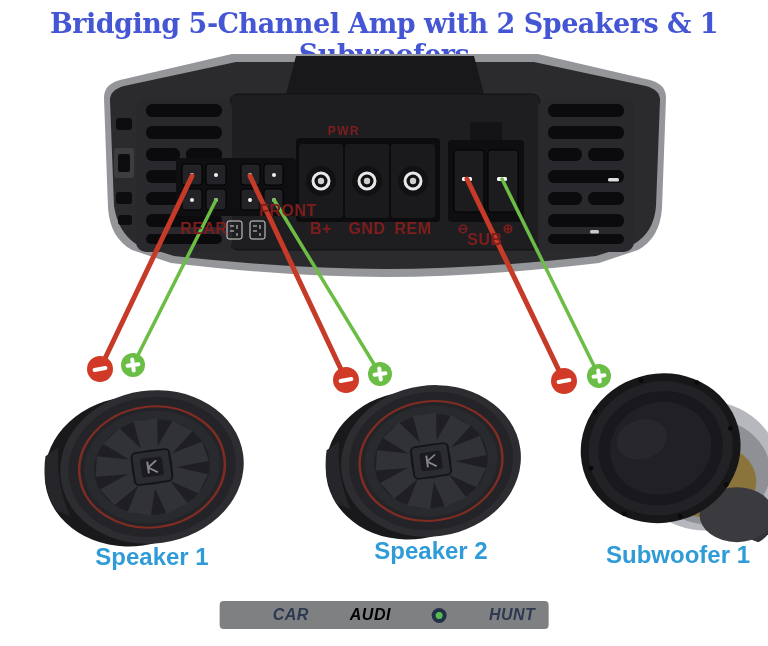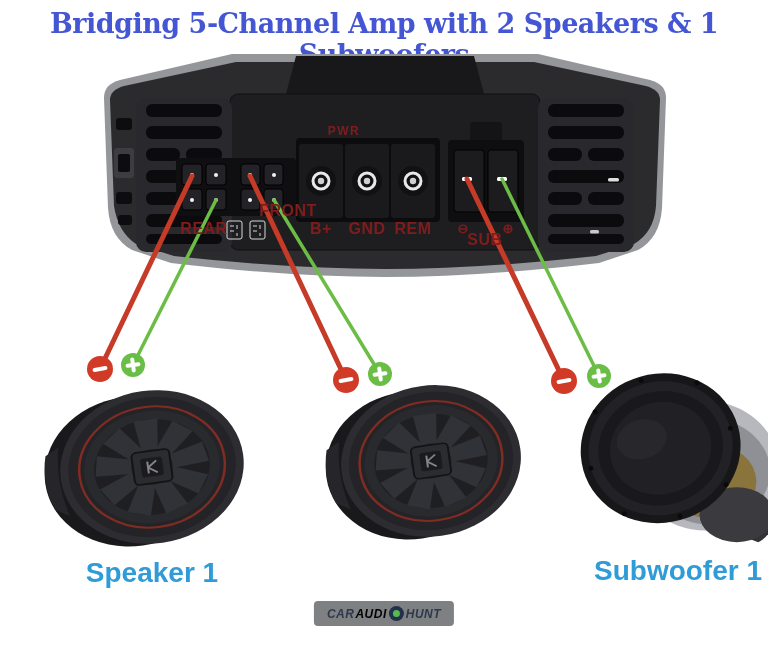--- a/index.html
+++ b/index.html
@@ -7,25 +7,25 @@
          font-family:"Liberation Sans",sans-serif;}
   #scene{position:absolute;left:0;top:0;}
   .title{position:absolute;left:0;top:8px;width:768px;text-align:center;
          font-family:"DejaVu Serif",serif;font-weight:bold;font-size:27px;
          letter-spacing:-0.5px;color:#4456d4;}
   .amp-lbl{position:absolute;transform:translate(-50%,-50%);color:#7f1d1d;
            font-weight:bold;white-space:nowrap;}
   .lbl-10{font-size:16px;letter-spacing:0.5px;}
   .lbl-12{font-size:12px;letter-spacing:1.5px;}
   .dev-lbl{position:absolute;transform:translate(-50%,-50%);color:#2f9bd7;
-           font-weight:800;font-size:28px;white-space:nowrap;margin-top:16px;}
+           font-weight:800;font-size:24px;white-space:nowrap;}
   .logo{position:absolute;left:50%;top:601px;transform:translateX(-50%);
         background:#7f8082;border-radius:4px;padding:5px 13px;
         display:flex;align-items:center;gap:1px;}
-  .logo span{font-style:italic;font-weight:bold;font-size:12px;letter-spacing:0.5px;}
+  .logo span{font-style:italic;font-weight:bold;font-size:16px;letter-spacing:0.5px;margin-left:40px;}
   .logo .dark{color:#2c3950;}
   .logo .blue{color:#000000;}
   .logo-o{display:inline-block;width:15px;height:15px;border-radius:50%;
           background:#233049;margin:0 1px;position:relative;}
   .logo-o::after{content:"";position:absolute;left:4px;top:4px;width:7px;height:7px;
           border-radius:50%;background:#57b94e;}
 </style>
 </head>
 <body>
 
@@ -257,20 +257,21 @@
   <span class="amp-lbl lbl-10" style="left:204px;top:229px;">REAR</span>
   <span class="amp-lbl lbl-10" style="left:288px;top:211px;">FRONT</span>
   <span class="amp-lbl lbl-10" style="left:321px;top:229px;">B+</span>
   <span class="amp-lbl lbl-10" style="left:367px;top:229px;">GND</span>
   <span class="amp-lbl lbl-10" style="left:413px;top:229px;text-align:right;">REM</span>
   <span class="amp-lbl" style="left:463px;top:228px;font-size:13px;">⊖</span>
   <span class="amp-lbl lbl-10" style="left:485px;top:240px;">SUB</span>
   <span class="amp-lbl" style="left:508px;top:228px;font-size:13px;">⊕</span>
 
   <span class="dev-lbl" style="left:152px;top:557px;">Speaker 1</span>
+  <span class="dev-lbl" style="left:431px;top:551px;">Speaker 2</span>
   <span class="dev-lbl" style="left:678px;top:555px;text-align:center;">Subwoofer 1</span>
 
   <div class="logo">
     <span class="dark">CAR</span>
       <span class="blue">AUDI</span>
       <span class="logo-o"></span>
       <span class="dark">HUNT</span>
   </div>
 
 </div>

